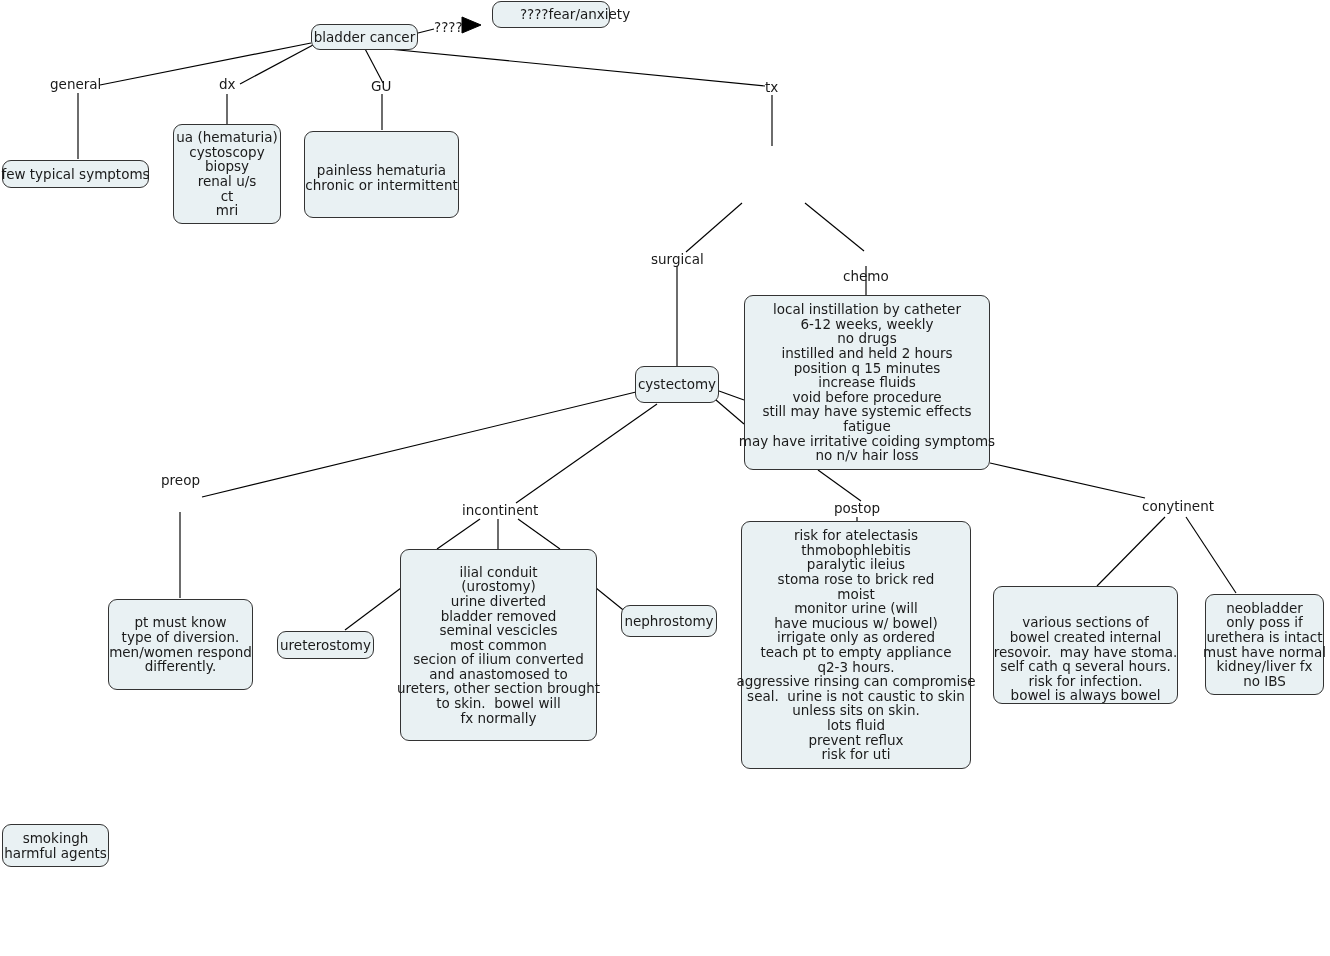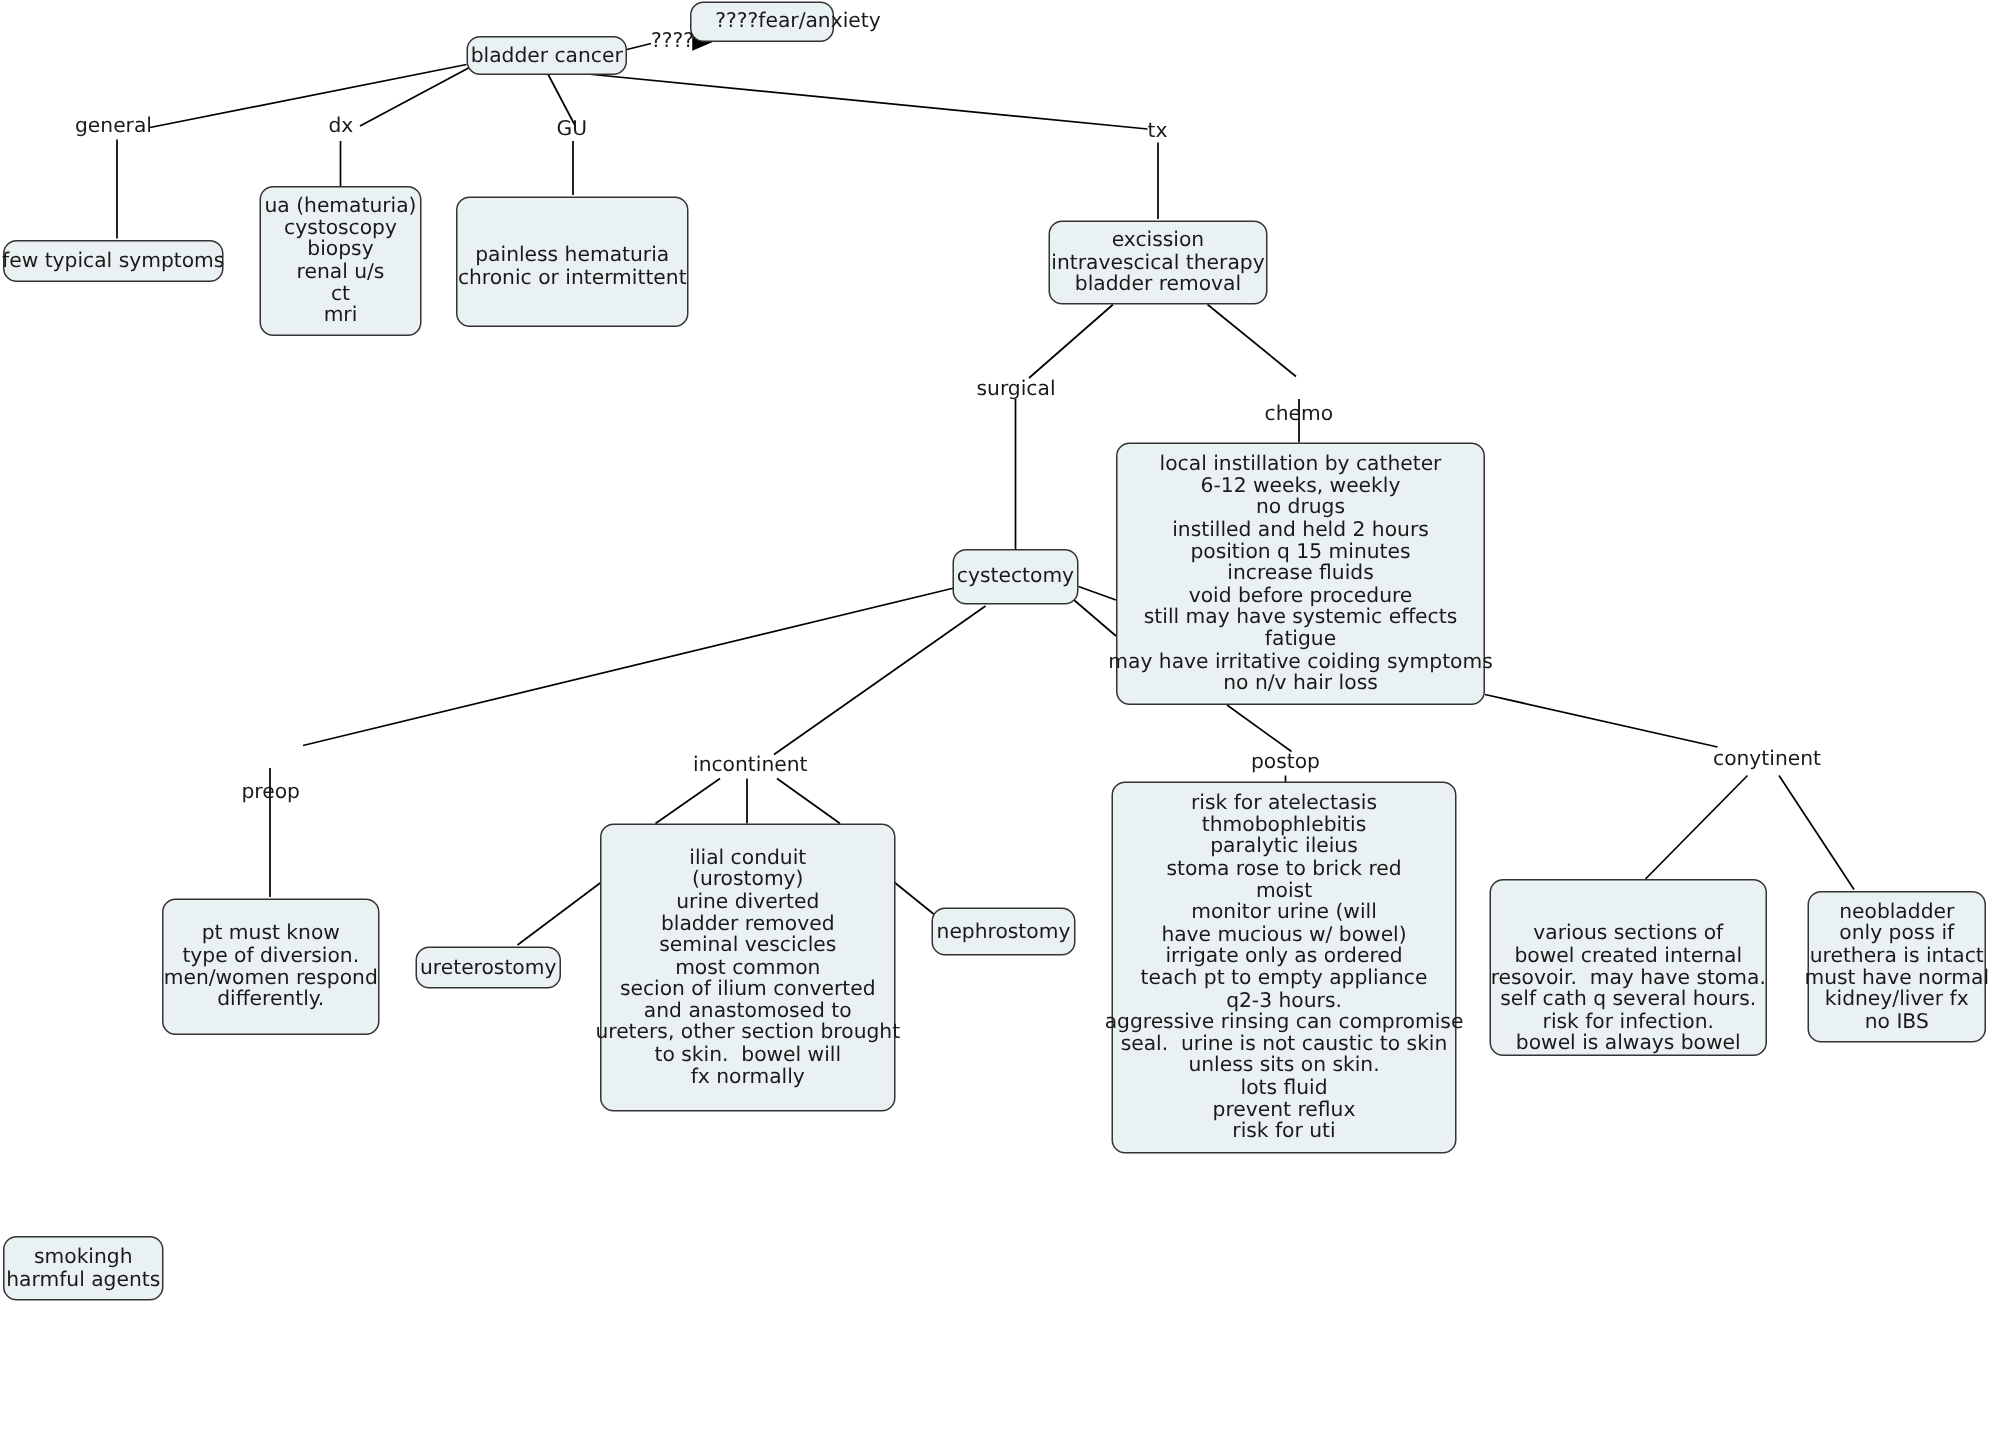--- a/index.html
+++ b/index.html
@@ -84,21 +84,21 @@
       <path d="M1165,517 L1097,586"></path>
       <path d="M1186,517 L1236,593"></path>
     </g>
     <polygon points="462,17 481,25 462,33" fill="#000000" stroke="#000000" stroke-width="1"></polygon>
   </svg>
 
   <div class="node vcenter" style="left:311px;top:24px;width:107px;height:26px;">
     <span class="node-text">bladder cancer</span>
   </div>
 
-  <div class="node vcenter" style="left:460px;top:1px;width:96px;height:27px;padding-left:48px;">
+  <div class="node vcenter" style="left:492px;top:1px;width:118px;height:27px;padding-left:48px;">
     <span class="node-text">????fear/anxiety</span>
   </div>
 
   <div class="node vcenter" style="left:2px;top:160px;width:147px;height:28px;">
     <span class="node-text">few typical symptoms</span>
   </div>
 
   <div class="node vcenter" style="left:173px;top:124px;width:108px;height:100px;">
     <span class="node-text">ua (hematuria)
 cystoscopy
@@ -106,25 +106,20 @@
 renal u/s
 ct
 mri</span>
   </div>
 
   <div class="node" style="left:304px;top:131px;width:155px;height:87px;padding-top:6px;">
     <span class="node-text">painless hematuria
 chronic or intermittent</span>
   </div>
 
-  <div class="node vcenter" style="left:699px;top:147px;width:146px;height:56px;">
-    <span class="node-text">excission
-intravescical therapy
-bladder removal</span>
-  </div>
 
   <div class="node vcenter" style="left:635px;top:366px;width:84px;height:37px;">
     <span class="node-text">cystectomy</span>
   </div>
 
   <div class="node vcenter" style="left:744px;top:295px;width:246px;height:175px;">
     <span class="node-text">local instillation by catheter
 6-12 weeks, weekly
 no drugs
 instilled and held 2 hours
@@ -209,18 +204,18 @@
   </div>
 
 
   <div class="lbl" style="left:434px;top:20px;">????</div>
   <div class="lbl" style="left:50px;top:77px;">general</div>
   <div class="lbl" style="left:219px;top:77px;">dx</div>
   <div class="lbl" style="left:371px;top:79px;">GU</div>
   <div class="lbl" style="left:765px;top:80px;">tx</div>
   <div class="lbl" style="left:651px;top:252px;">surgical</div>
   <div class="lbl" style="left:843px;top:253px;margin-top:16px;">chemo</div>
-  <div class="lbl" style="left:161px;top:521px;text-align:right;">preop</div>
+  <div class="lbl" style="left:161px;top:473px;text-align:right;">preop</div>
   <div class="lbl" style="left:462px;top:503px;">incontinent</div>
   <div class="lbl" style="left:834px;top:501px;">postop</div>
   <div class="lbl" style="left:1142px;top:499px;">conytinent</div>
 
 </div>
 
 </body></html>

